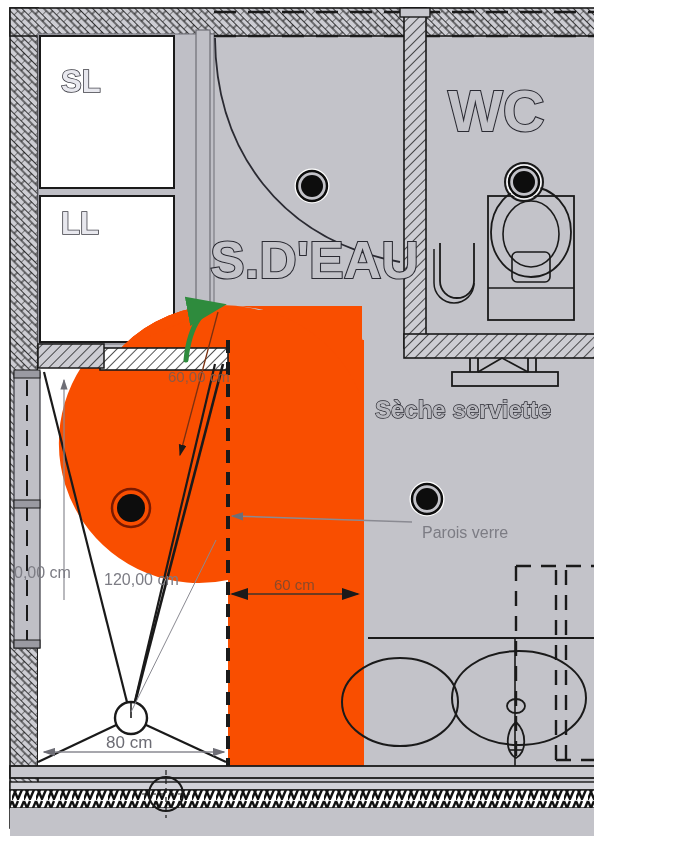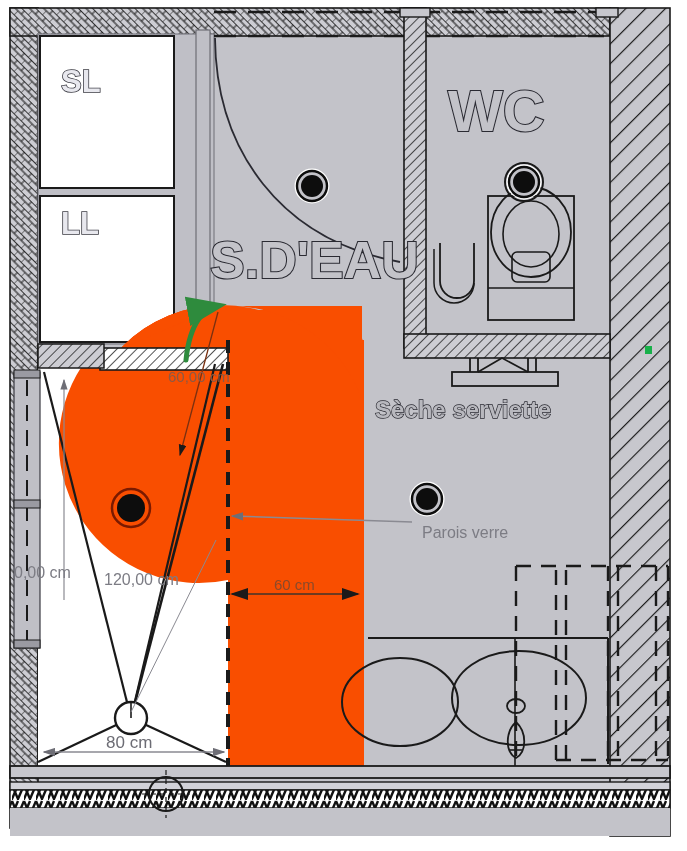--- a/index.html
+++ b/index.html
@@ -1,17 +1,17 @@
 <!DOCTYPE html>
 <html><head>
 <meta charset="utf-8">
 <style>
   html,body{margin:0;padding:0;background:#ffffff;}
   body{font-family:"Liberation Sans",sans-serif;}
-  #plan{position:relative;width:687px;height:851px;overflow:hidden;background:#c2410c;}
+  #plan{position:relative;width:594px;height:851px;overflow:hidden;background:#c2410c;}
   svg{display:block;}
   .lbl{font-family:"Liberation Sans",sans-serif;}
 </style>
 </head>
 <body>
 
 <div id="plan">
 <svg width="687" height="851" viewBox="0 0 687 851" xmlns="http://www.w3.org/2000/svg">
 
   <defs>

